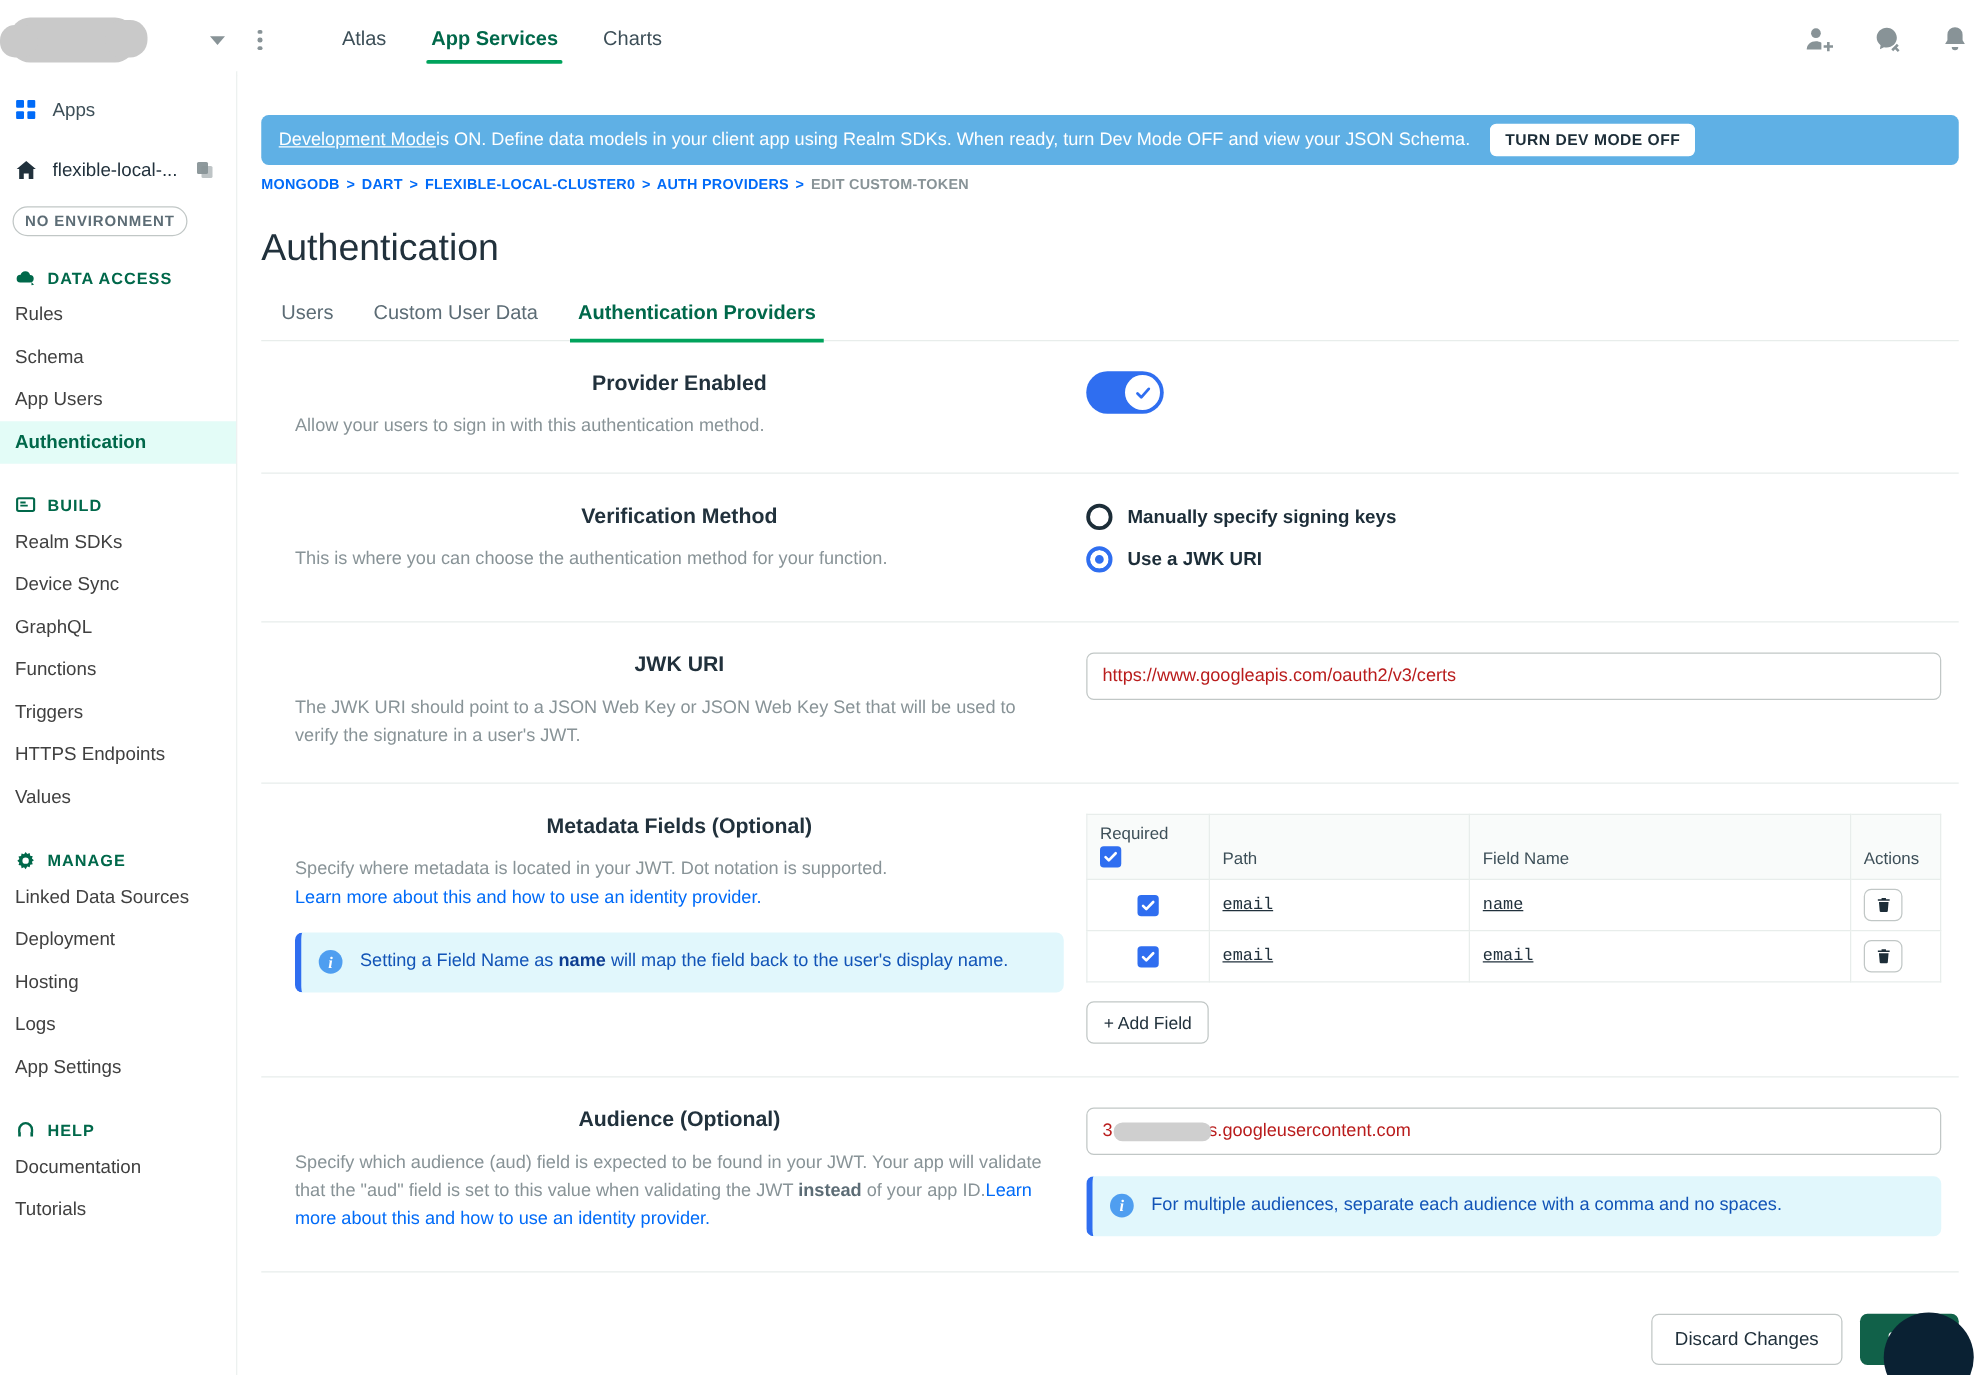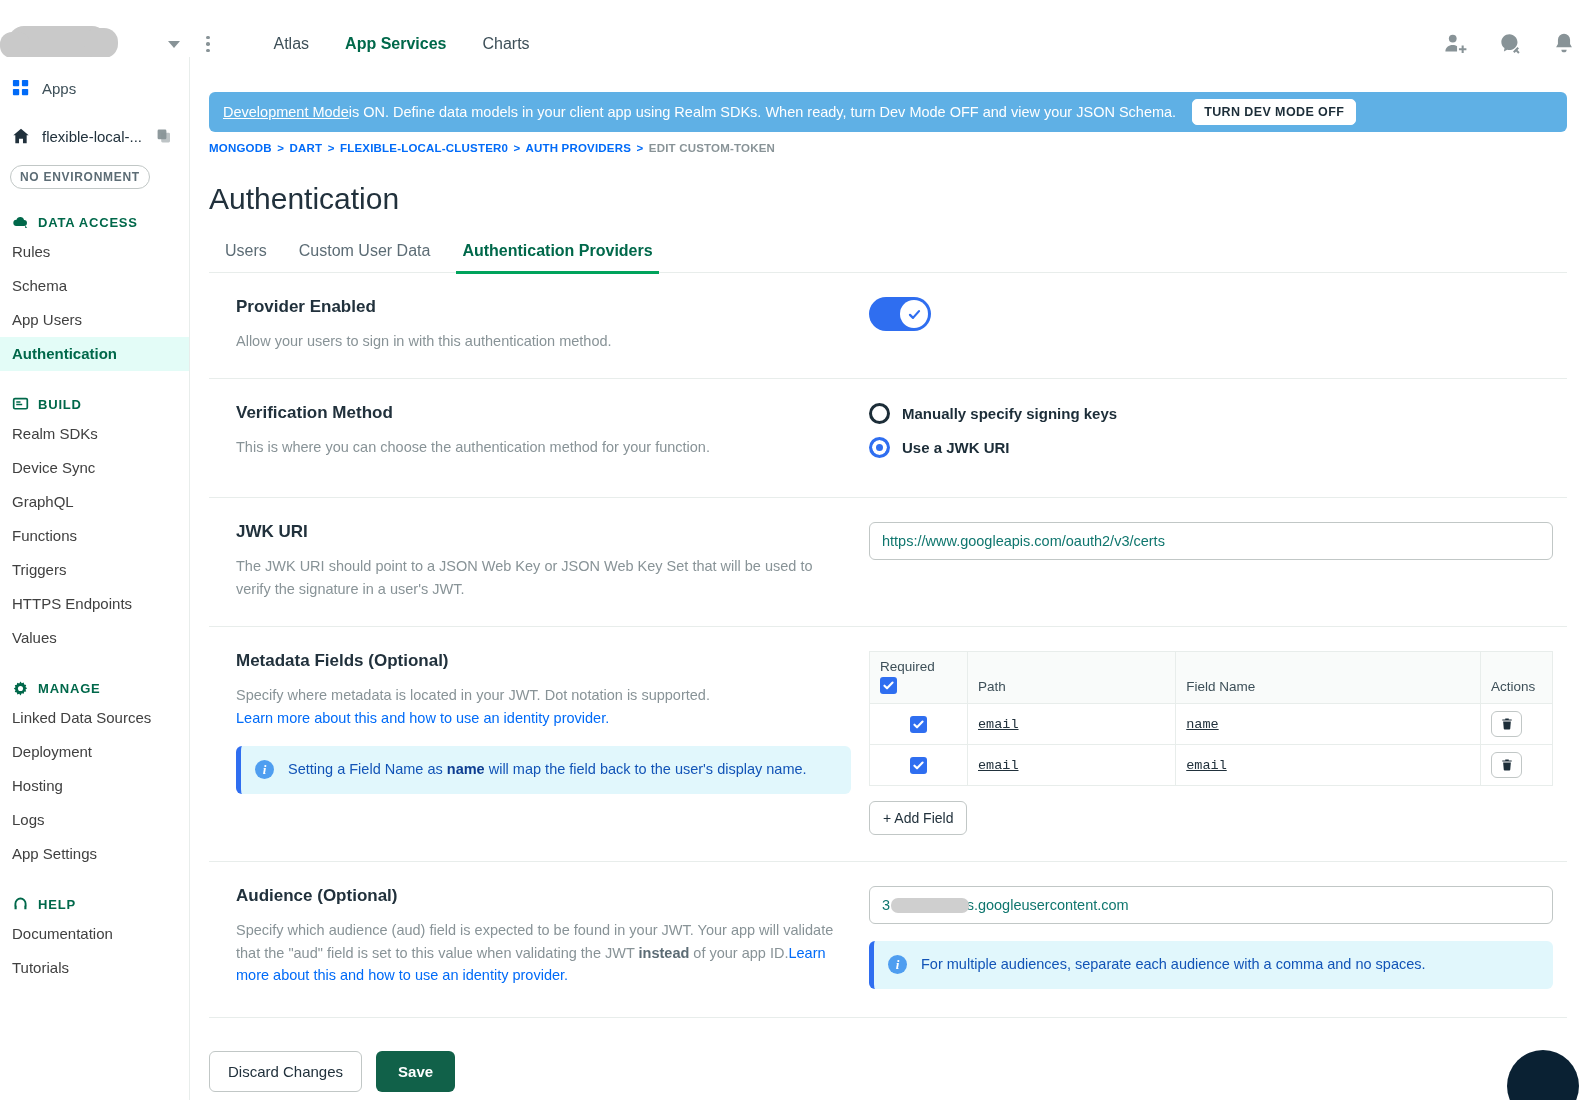--- a/index.html
+++ b/index.html
@@ -6,21 +6,21 @@
   html, body {
     width: 1585px; height: 1100px;
     font-family: "Liberation Sans", sans-serif;
     background: #ffffff;
     overflow: hidden;
     color: #21313c;
   }
 
   
   .topnav {
-    position: absolute; top: 16px; left: 0; width: 1585px; height: 57px;
+    position: absolute; top: 4px; left: 0; width: 1585px; height: 57px;
     background: #ffffff;
     border-bottom: 1px solid #e8edeb;
     display: flex; align-items: center;
   }
   .org-redact {
     margin-left: 8px;
     width: 100px; height: 36px;
     background: #c9c9c9;
     border-radius: 16px;
     position: relative;
@@ -166,21 +166,21 @@
 
   
   .section {
     display: flex; align-items: flex-start;
     margin: 0 0 0 19px; width: 1358px;
     padding: 24px 0 26px 0;
     border-bottom: 1px solid #e8edeb;
   }
   .sec-left { width: 660px; padding-left: 27px; padding-right: 18px; }
   .sec-right { flex: 1; padding-right: 14px; }
-  .sec-title { font-size: 17px; font-weight: bold; color: #21313c; margin-bottom: 13px; }
+  .sec-title { font-size: 17px; font-weight: bold; color: #21313c; margin-bottom: 13px; text-align: center; }
   .sec-desc { font-size: 14.5px; line-height: 1.55; color: #889397; }
   .sec-desc b { color: #5c6c75; }
   .inline-link { color: #016bf8; cursor: pointer; }
 
   
   .toggle {
     width: 62px; height: 34px; border-radius: 17px;
     background: #2f6ef0; position: relative; cursor: pointer;
   }
   .toggle .knob {
@@ -204,21 +204,21 @@
   }
   .radio-label { font-size: 15px; font-weight: bold; color: #1c2d38; }
 
   
   .txtinput {
     width: 100%; height: 38px;
     border: 1px solid #c1c7c6; border-radius: 6px;
     background: #ffffff;
     padding: 0 12px;
     font-family: "Liberation Sans", sans-serif;
-    font-size: 14.5px; color: #0f766e;
+    font-size: 14.5px; color: #b91c1c;
     outline: none;
   }
   .aud-wrap { position: relative; }
   .aud-redact {
     position: absolute; left: 22px; top: 12px;
     width: 78px; height: 15px; background: #cfcfcf; border-radius: 7px;
   }
 
   
   table.meta {
@@ -278,21 +278,21 @@
     font-family: "Liberation Serif", serif;
   }
   .callout b { color: #0d3d91; }
 
   
   .footer {
     position: absolute; left: 19px; top: 960px;
     width: 1358px;
     border-top: 1px solid #e8edeb;
     height: 83px;
-    display: flex; align-items: flex-end; 
+    display: flex; align-items: flex-end; justify-content: flex-end;
     gap: 14px; padding-bottom: 8px;
   }
   .btn-discard {
     border: 1px solid #c1c7c6; border-radius: 6px;
     background: #ffffff; color: #21313c;
     padding: 11px 18px; font-size: 15px; cursor: pointer;
     font-family: "Liberation Sans", sans-serif;
   }
   .btn-save {
     border: none; border-radius: 6px;

